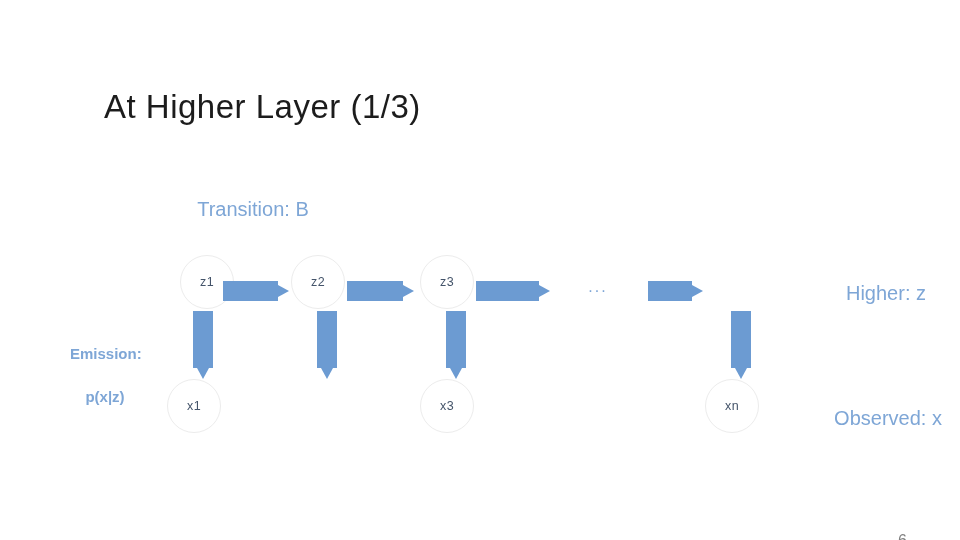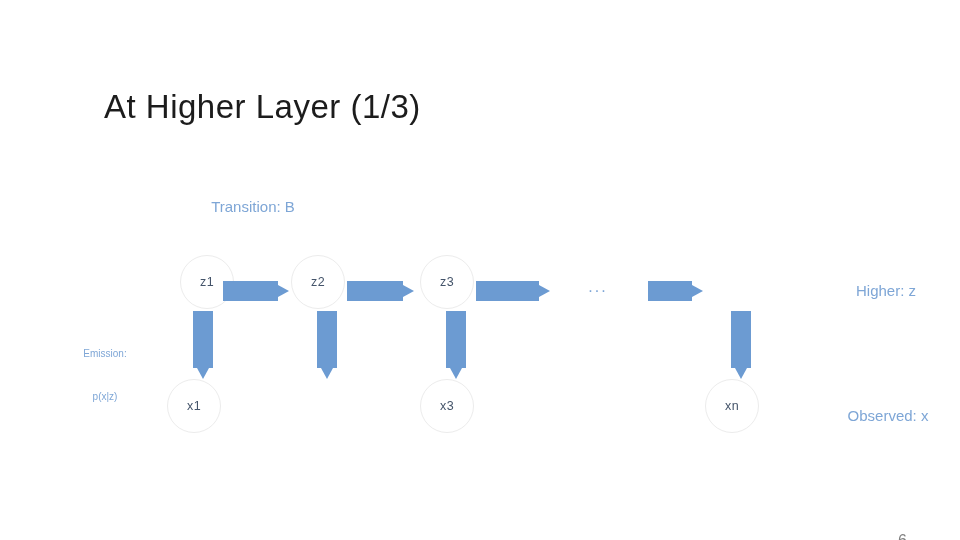--- a/index.html
+++ b/index.html
@@ -29,21 +29,21 @@
     font-size: 33px;
     font-weight: 400;
     letter-spacing: 0.5px;
     color: var(--title-text);
     white-space: nowrap;
   }
 
   .blue-label {
     position: absolute;
     color: var(--blue-label);
-    font-size: 15px;
+    font-size: 20px;
     text-align: center;
     white-space: nowrap;
   }
 
   .node {
     position: absolute;
     width: 54px;
     height: 54px;
     border-radius: 50%;
     border: 1.5px solid var(--node-border);
@@ -106,22 +106,23 @@
     letter-spacing: 2px;
   }
 
   .emission-label {
     position: absolute;
     left: 30px;
     top: 302px;
     width: 110px;
     text-align: center;
     color: var(--blue-label);
-    font-size: 10px;
+    font-size: 15px;
     line-height: 23px;
+    font-weight: bold;
   }
   .emission-label span { display: block; }
 
   .page-number {
     position: absolute;
     left: 868px;
     top: 502px;
     width: 28px;
     text-align: center;
     color: var(--page-text);

